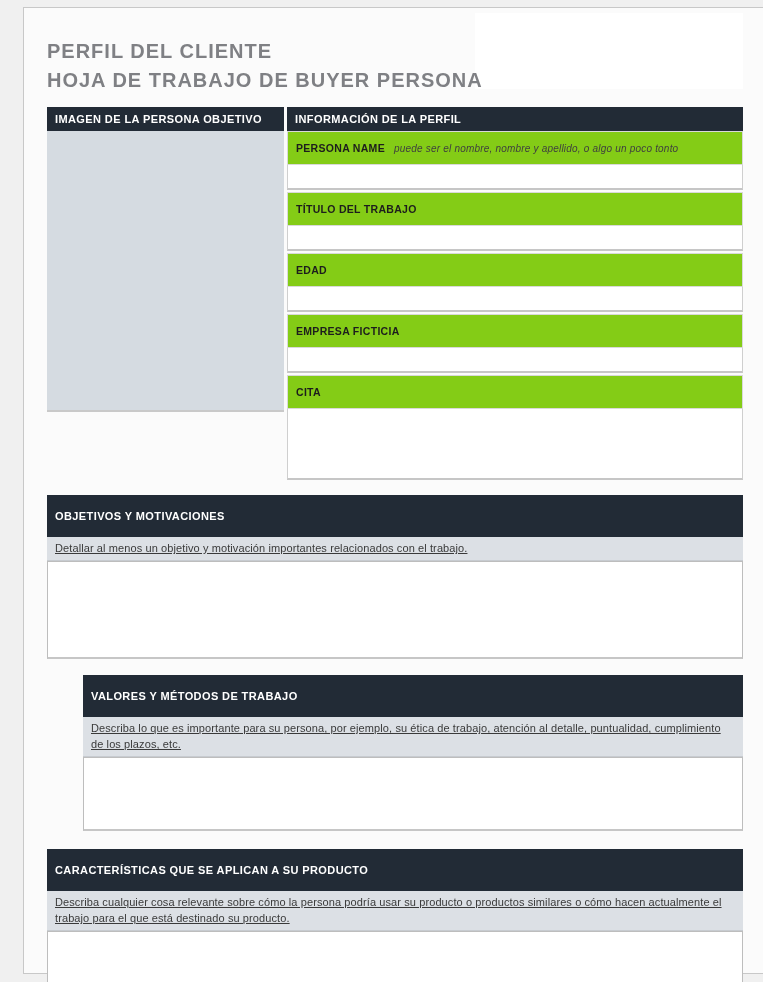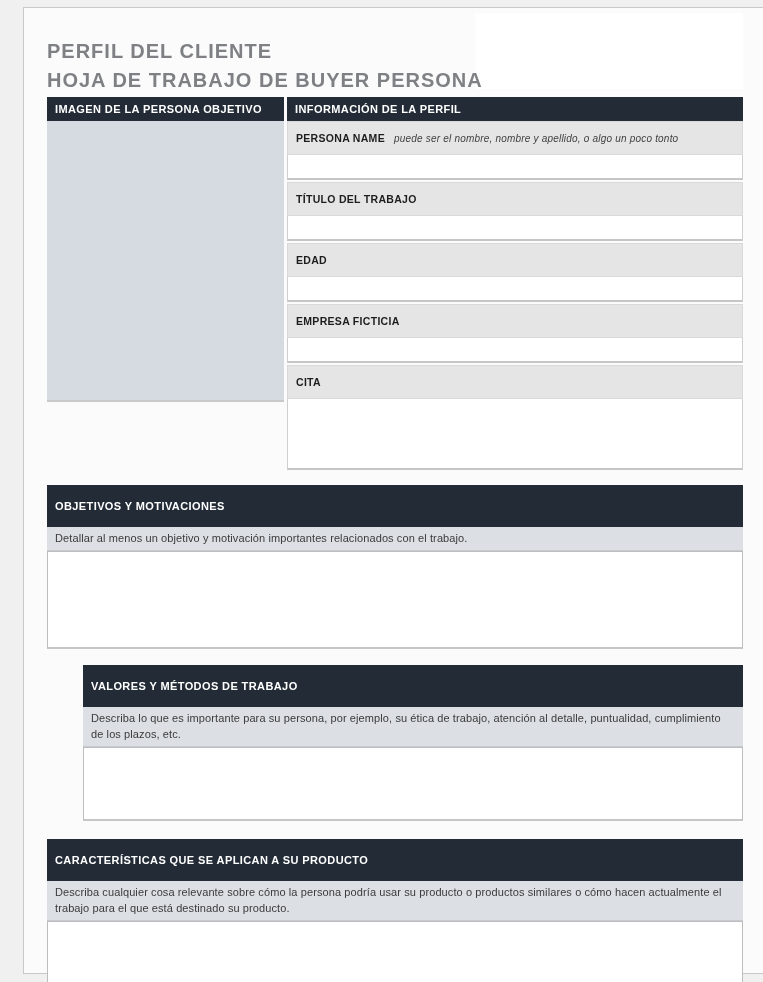--- a/index.html
+++ b/index.html
@@ -29,21 +29,21 @@
   .doc-title {
     color:#7f8084;
     font-size:20px;
     font-weight:bold;
     line-height:29px;
     letter-spacing:1px;
     position:relative;
   }
 
   
-  .persona-table { display:flex; margin-top:2px; }
+  .persona-table { display:flex; margin-top:12px; }
   .pt-left { width:237px; margin-right:3px; }
   .pt-right { flex:1; }
 
   .dark-header {
     background:#222b36;
     color:#ffffff;
     font-weight:bold;
     font-size:11px;
     letter-spacing:0.4px;
     height:24px;
@@ -53,21 +53,21 @@
     white-space:nowrap;
   }
 
   .image-box {
     height:281px;
     background:#d5dbe1;
     border-bottom:2px solid #c9c9c9;
   }
 
   .field-label {
-    background:#e5e5e5;
+    background:#84cc16;
     border:1px solid #d9d9d9;
     height:24px;
     display:flex;
     align-items:center;
     padding:16px 8px;
     font-size:10.5px;
     font-weight:bold;
     color:#1d1d1d;
     letter-spacing:0.3px;
     white-space:nowrap;
@@ -105,20 +105,21 @@
     padding:0 8px;
   }
   .section-desc {
     background:#dce0e5;
     border-bottom:1px solid #c7cbd0;
     color:#3a3a3a;
     font-size:11px;
     line-height:16px;
     padding:3px 8px 4px;
     letter-spacing:0.1px;
+    text-decoration:underline;
   }
   .section-box {
     background:#ffffff;
     border:1px solid #bdbdbd;
     border-bottom:2px solid #c6c6c6;
   }
   .box-objetivos { height:98px; }
   .box-valores { height:74px; }
   .box-caracteristicas { height:77px; }
   .section.s2 { margin-top:16px;margin-left:36px; }

